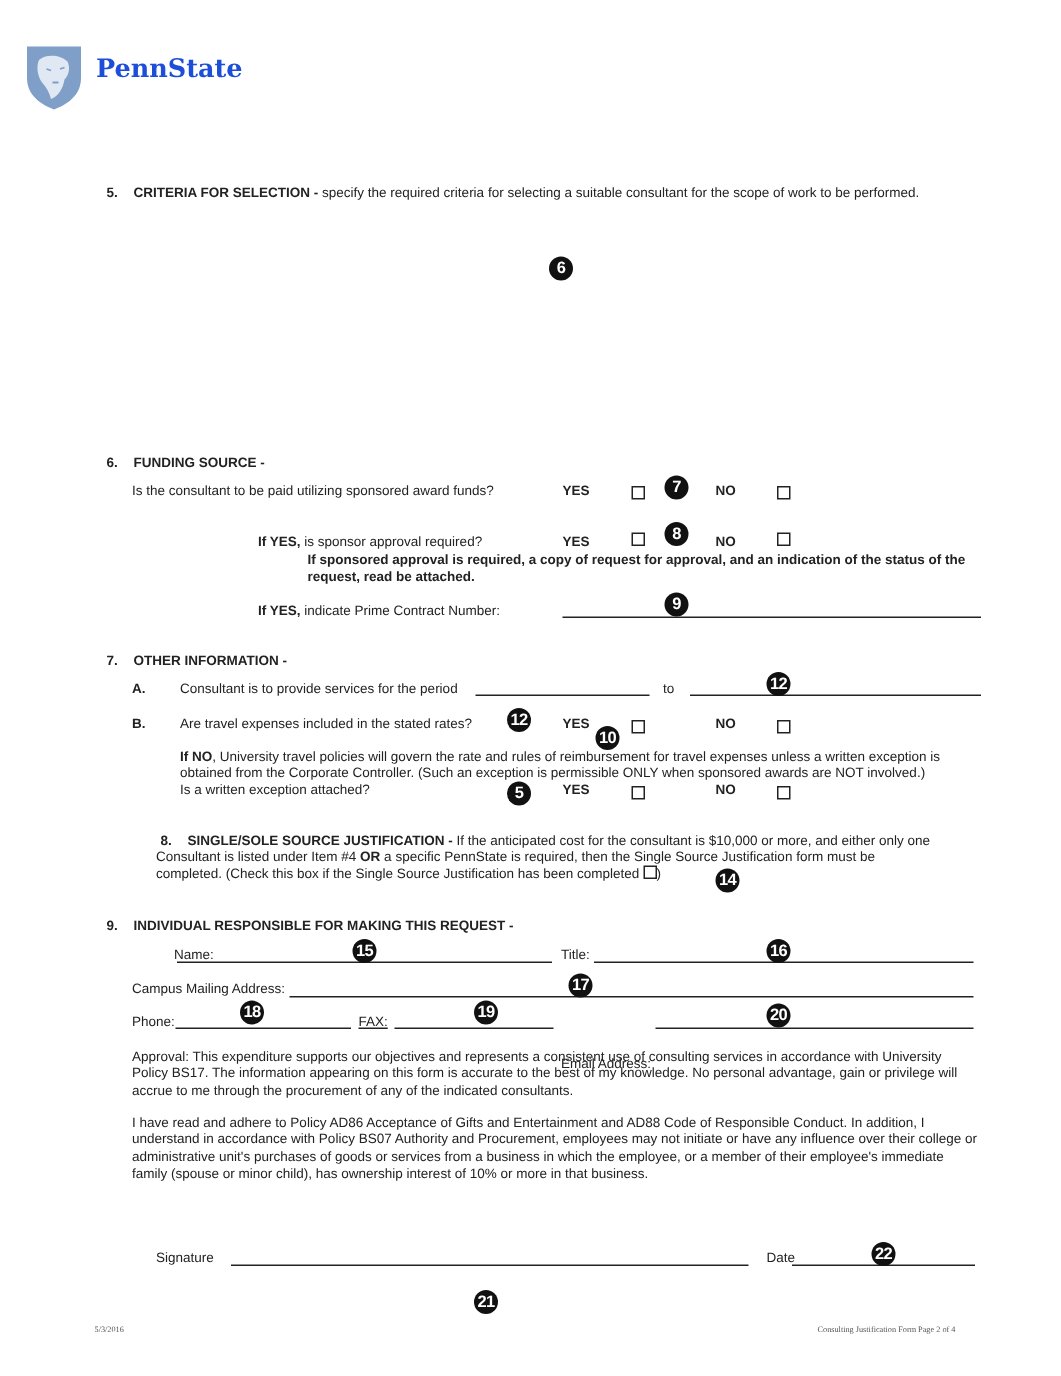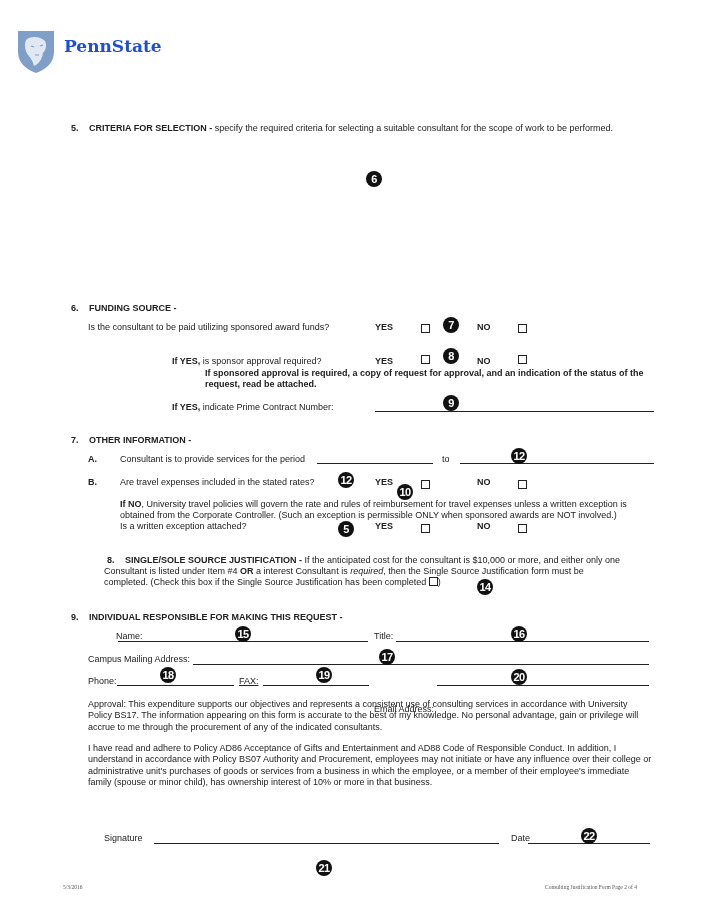--- a/index.html
+++ b/index.html
@@ -1,20 +1,20 @@
 <!DOCTYPE html>
 <html><head>
 <meta charset="utf-8">
 <style>
   html, body { margin: 0; padding: 0; background: #ffffff; }
   body { width: 707px; height: 917px; position: relative; overflow: hidden;
          font-family: "Liberation Sans", sans-serif; color: #222; font-size: 9px; }
   .abs { position: absolute; white-space: nowrap; }
   .b { font-weight: bold; }
-  .i { font-style: italic; }
+  .i { }
   .line { position: absolute; height: 0; border-bottom: 1.2px solid #222; }
   .chk { position: absolute; width: 7px; height: 7px; border: 1.3px solid #222; background: #fff; }
   .badge { position: absolute; width: 16px; height: 16px; border-radius: 50%; background: #111; color: #fff;
            font-weight: bold; font-size: 11px; line-height: 16px; text-align: center; letter-spacing: -0.5px; }
   .logo { position: absolute; left: 16px; top: 28px; width: 140px; height: 46px; }
   .logo-text { position: absolute; left: 48px; top: 8px; font-family: "DejaVu Serif", serif; font-weight: bold;
                font-size: 17px; color: #1d4ed8; }
   .para { position: absolute; white-space: normal; line-height: 11.3px; }
   .footer { font-family: "Liberation Serif", serif; font-size: 5.5px; color: #555; }
 </style>
@@ -92,21 +92,21 @@
 <div class="abs b" style="left:375px;top:521px;">YES</div>
 <div class="chk" style="left:421px;top:524px;"></div>
 <div class="abs b" style="left:477px;top:521px;">NO</div>
 <div class="chk" style="left:518px;top:524px;"></div>
 
 <div class="abs" style="left:71px;top:555px;margin-left:36px;">
   <span class="b">8.</span>
   <span class="b" style="margin-left:8px;">SINGLE/SOLE SOURCE JUSTIFICATION -</span><span>  If the anticipated cost for the consultant is $10,000 or more, and either only one</span>
 </div>
 <div class="abs" style="left:104px;top:566px;">
-  <span>Consultant is listed under Item #4 </span><span class="b">OR</span><span> a interest Consultant is </span><span class="i">required</span><span>, then the Single Source Justification form must be</span>
+  <span>Consultant is listed under Item #4 </span><span class="b">OR</span><span> a specific PennState is </span><span class="i">required</span><span>, then the Single Source Justification form must be</span>
 </div>
 <div class="abs" style="left:104px;top:577px;">
   <span>completed.  (Check this box if the Single Source Justification has been completed </span><span class="chk" style="position:relative;display:inline-block;vertical-align:-1px;"></span><span>)</span>
 </div>
 <div class="badge" style="left:477px;top:579px;">14</div>
 
 <div class="abs b" style="left:71px;top:612px;">
   <span>9.</span>
   <span style="margin-left:8px;">INDIVIDUAL RESPONSIBLE FOR MAKING THIS REQUEST -</span>
 </div>

